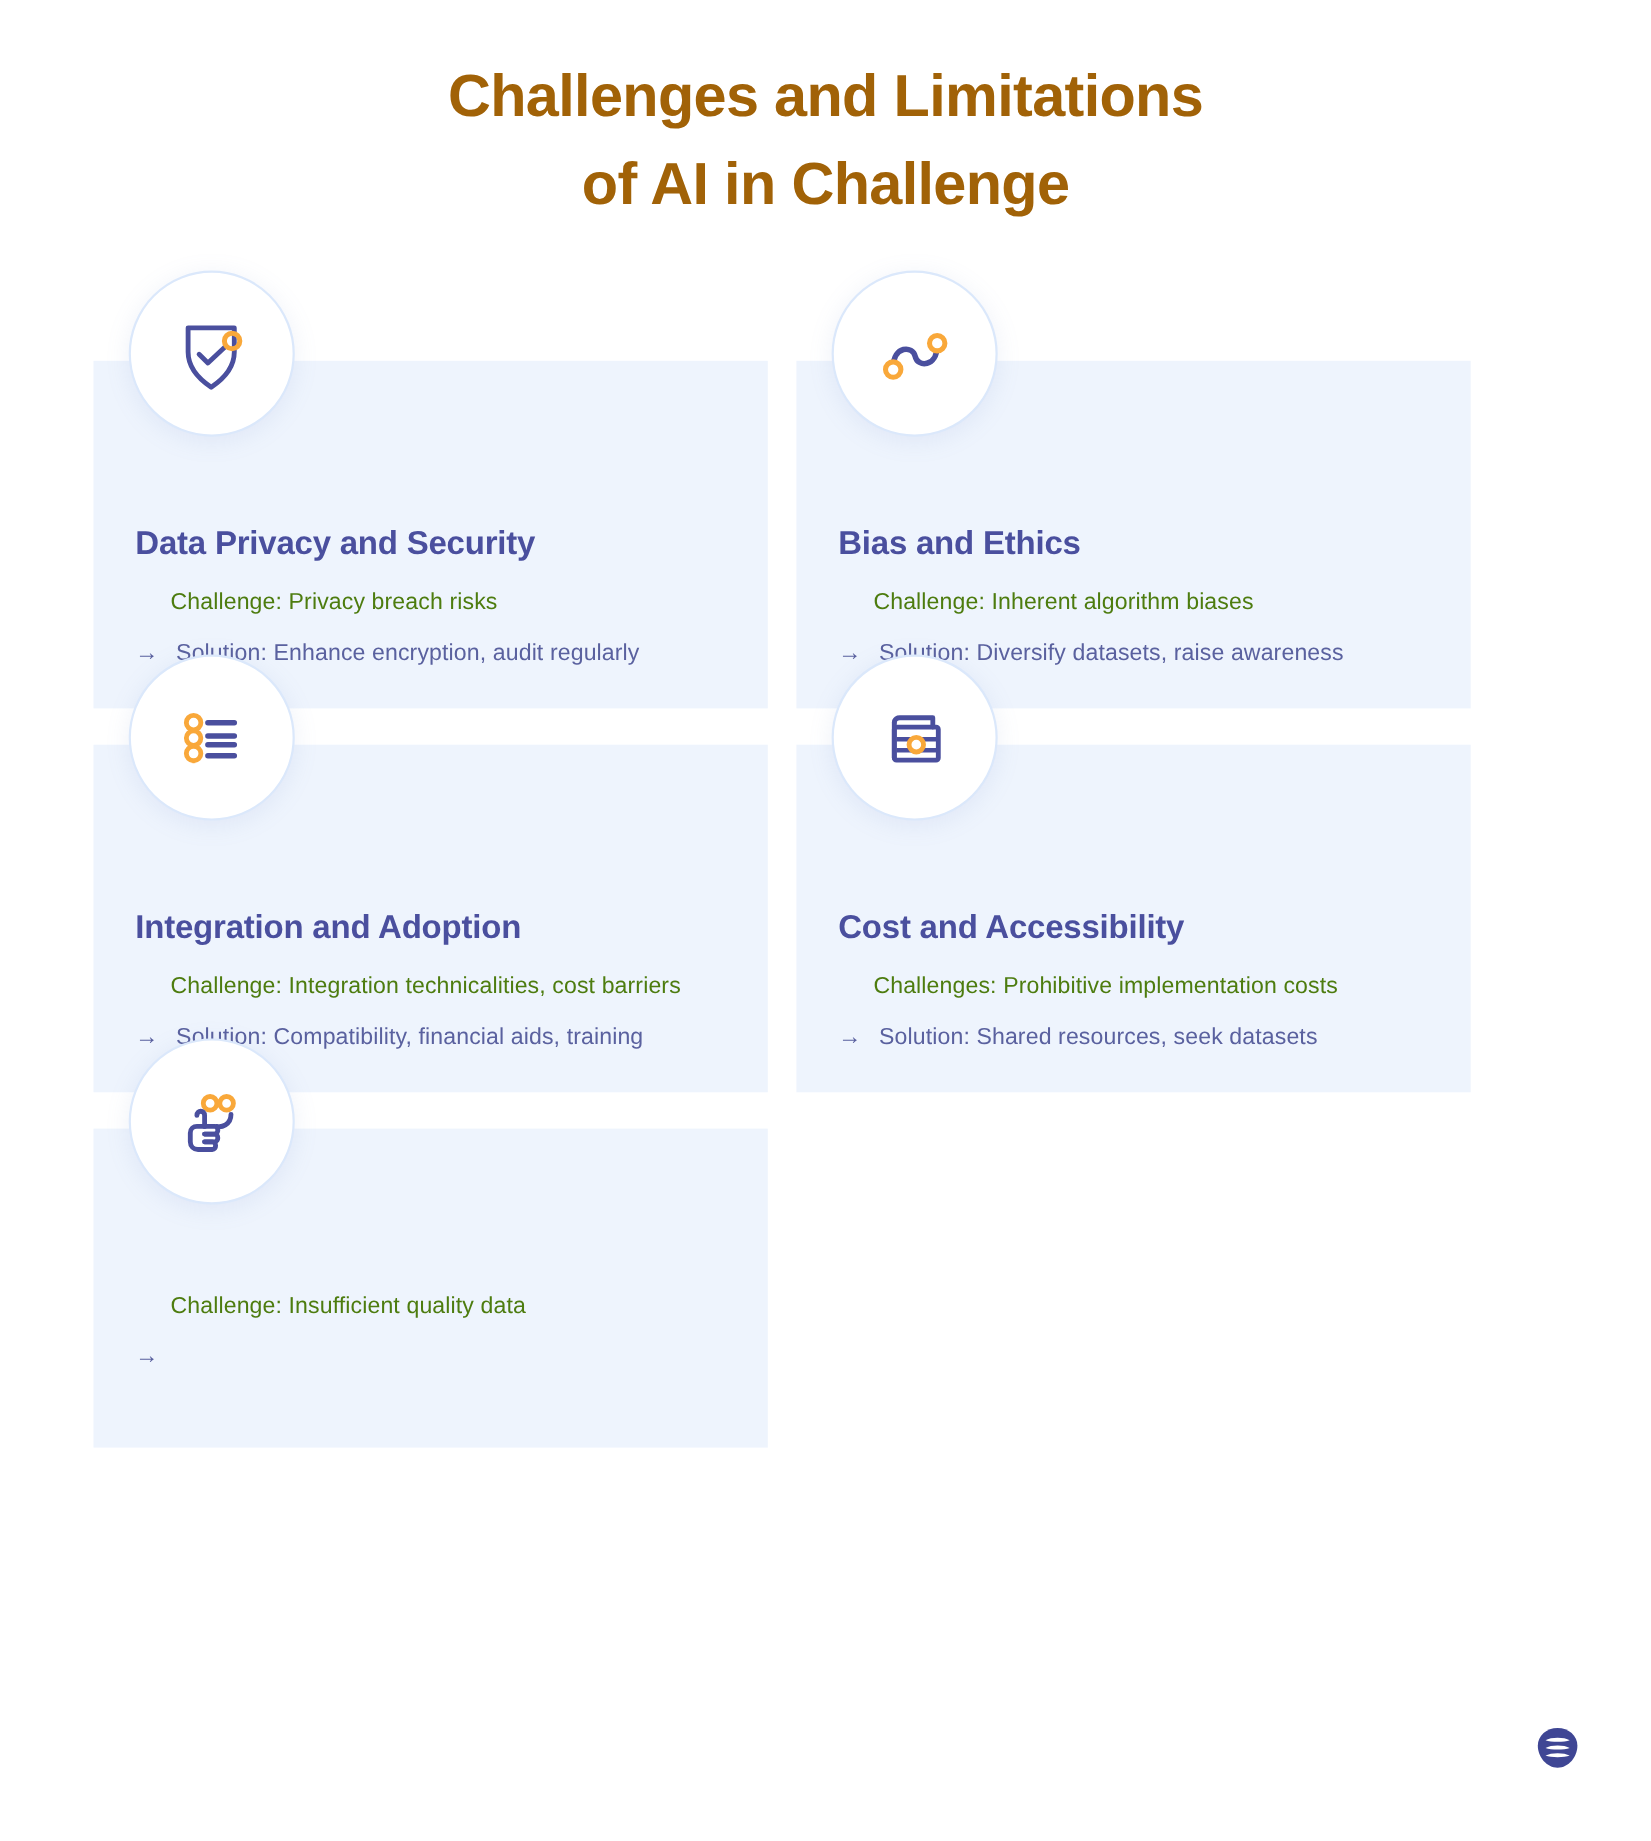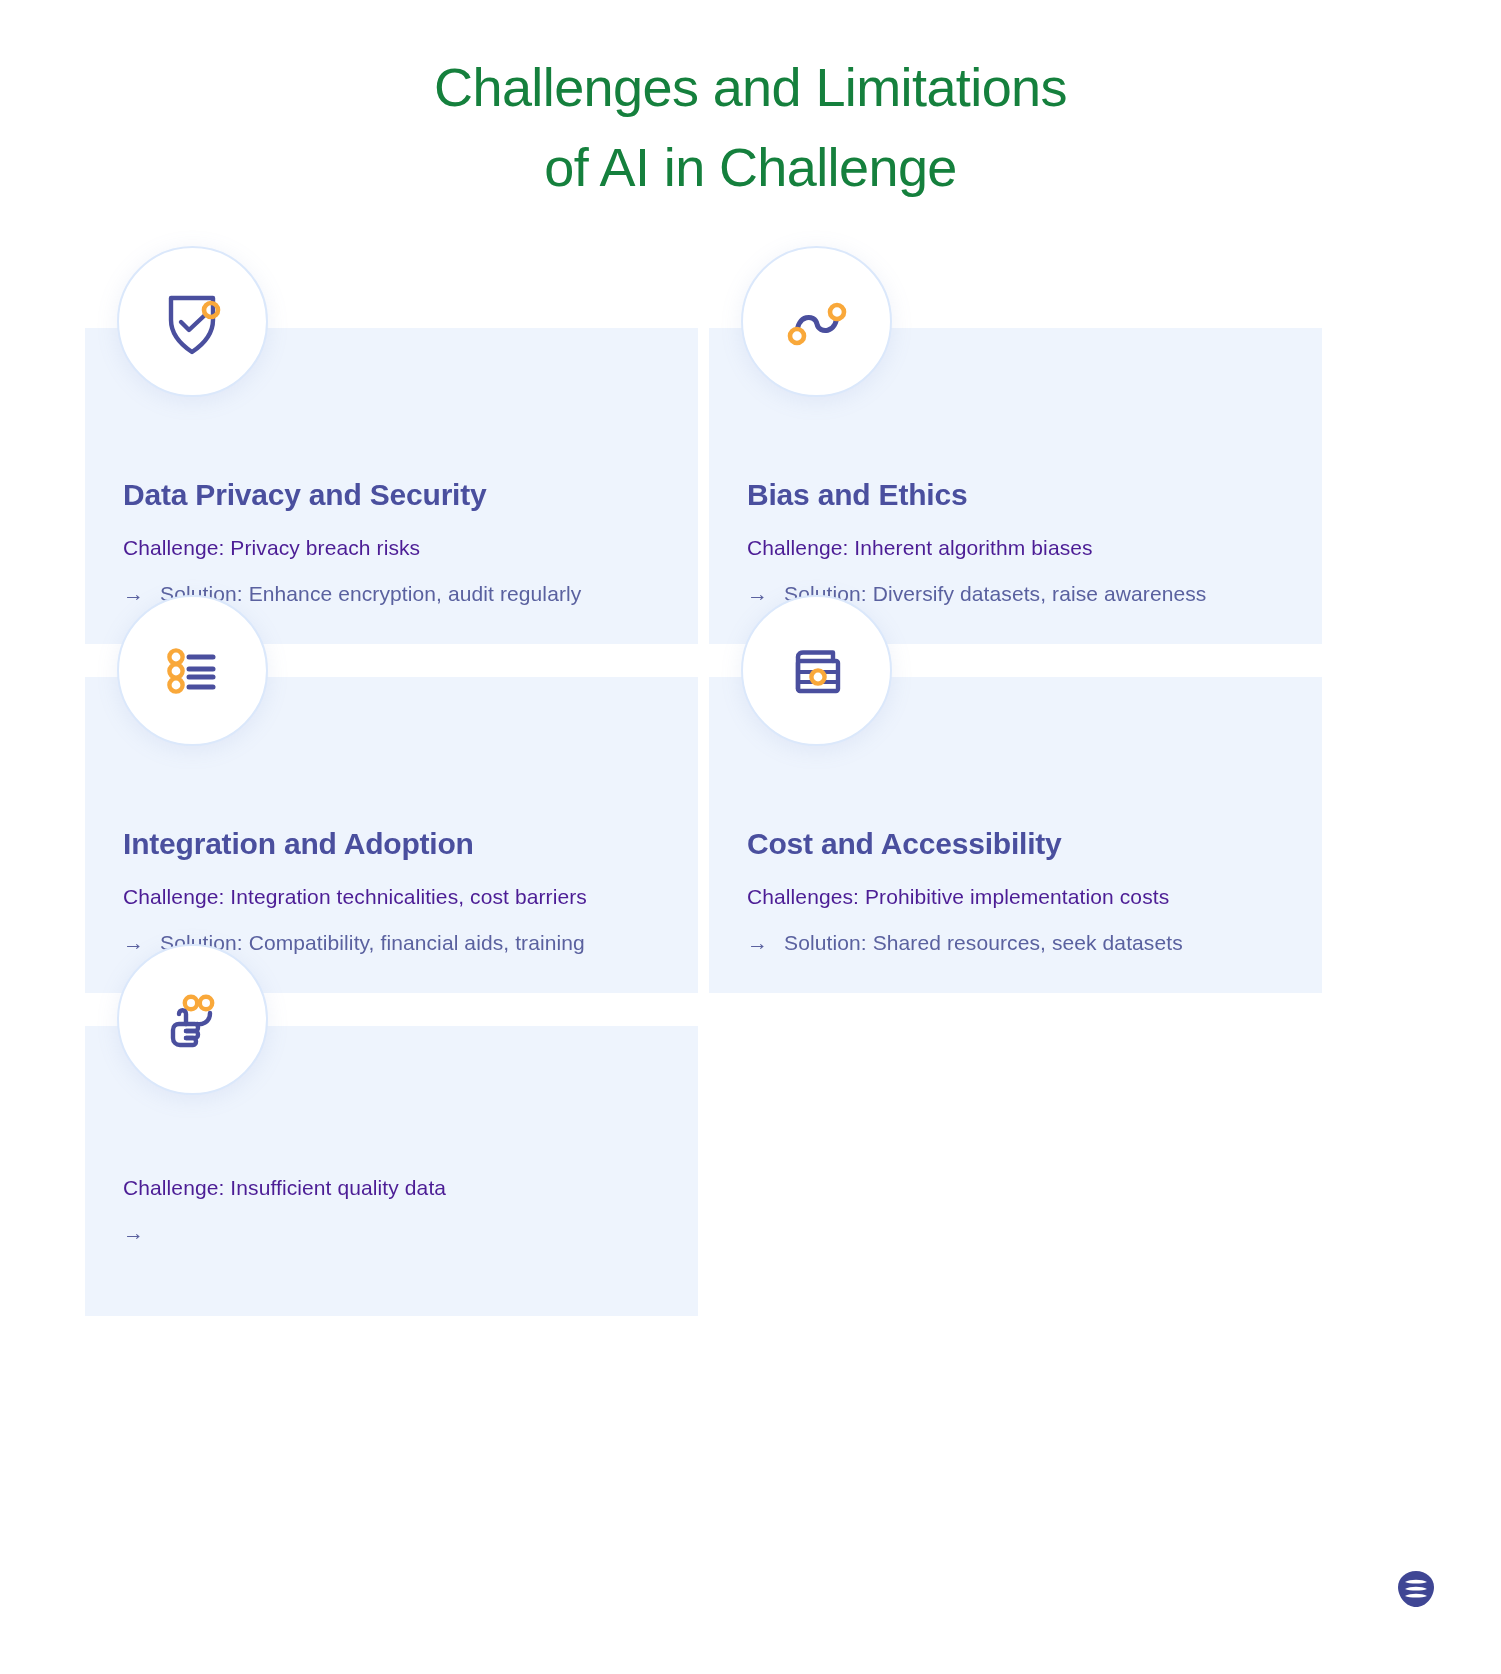--- a/index.html
+++ b/index.html
@@ -26,37 +26,37 @@
   
   .title-block {
     position: absolute;
     top: 48px;
     left: 0;
     width: 1501px;
     text-align: center;
   }
   .title-line {
     font-size: 54px;
-    font-weight: 400;
+    font-weight: 700;
     letter-spacing: -0.6px;
-    color: #15803d;
+    color: #a16207;
     line-height: 1.48;
   }
 
   
   .grid {
     position: absolute;
     top: 328px;
     left: 85px;
     width: 1331px;
   }
 
   .row {
     display: flex;
-    gap: 11px;
+    gap: 26px;
     margin-bottom: 33px;
   }
 
   .card {
     position: relative;
     width: 613px;
     min-height: 290px;
     background: #eef4fd;
     padding: 150px 38px 38px 38px;
   }
@@ -85,23 +85,24 @@
   .card-title {
     font-size: 30px;
     font-weight: 700;
     color: #4a4f9e;
     letter-spacing: -0.2px;
     margin-bottom: 24px;
   }
   .card-challenge {
     font-size: 21px;
     font-weight: 400;
-    color: #4c1d95;
+    color: #4d7c0f;
     letter-spacing: 0.1px;
     margin-bottom: 22px;
+    margin-left: 32px;
   }
   .card-solution {
     font-size: 21px;
     font-weight: 400;
     color: #5a619f;
     letter-spacing: 0.1px;
     display: flex;
     align-items: baseline;
     gap: 16px;
   }

